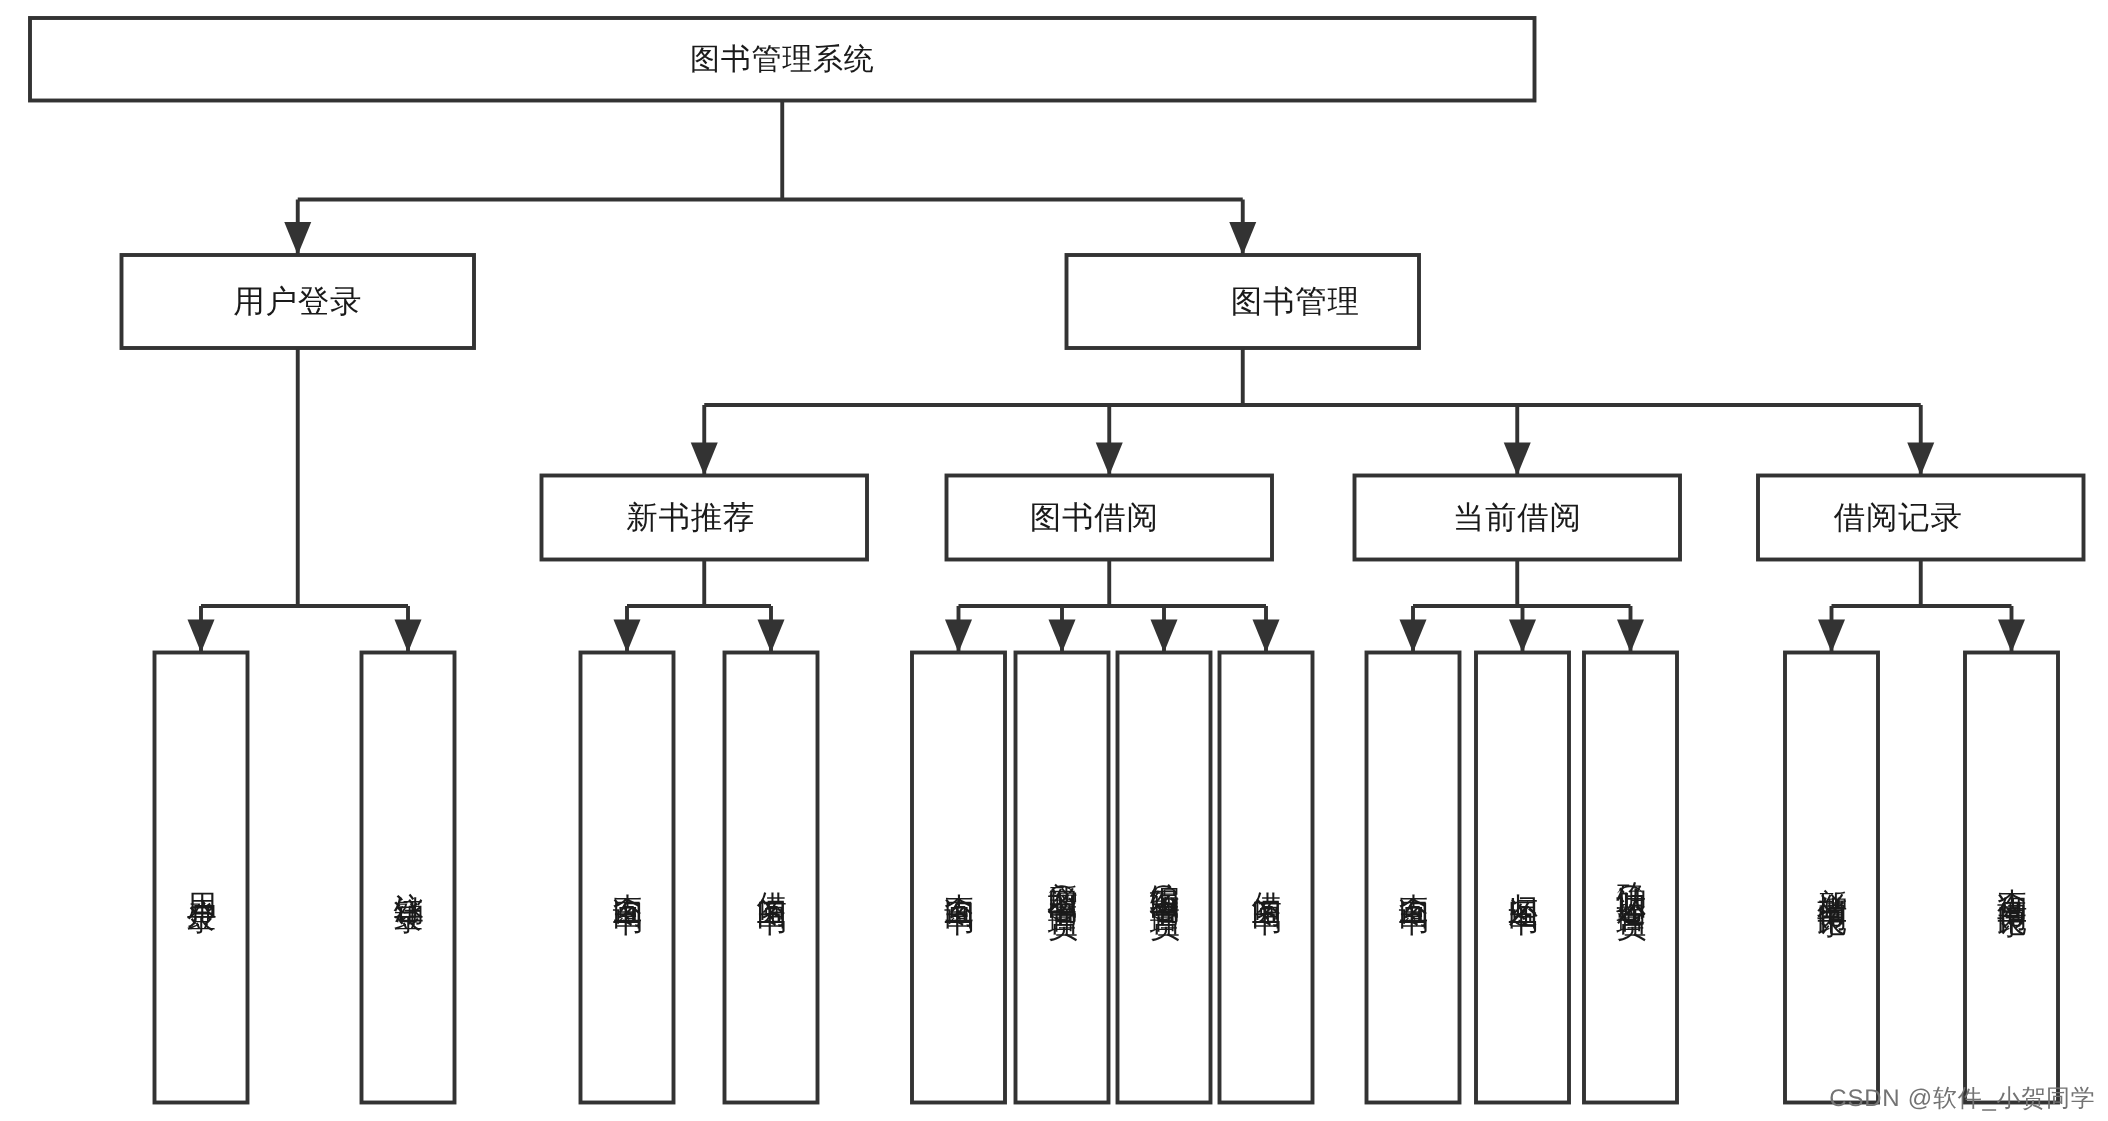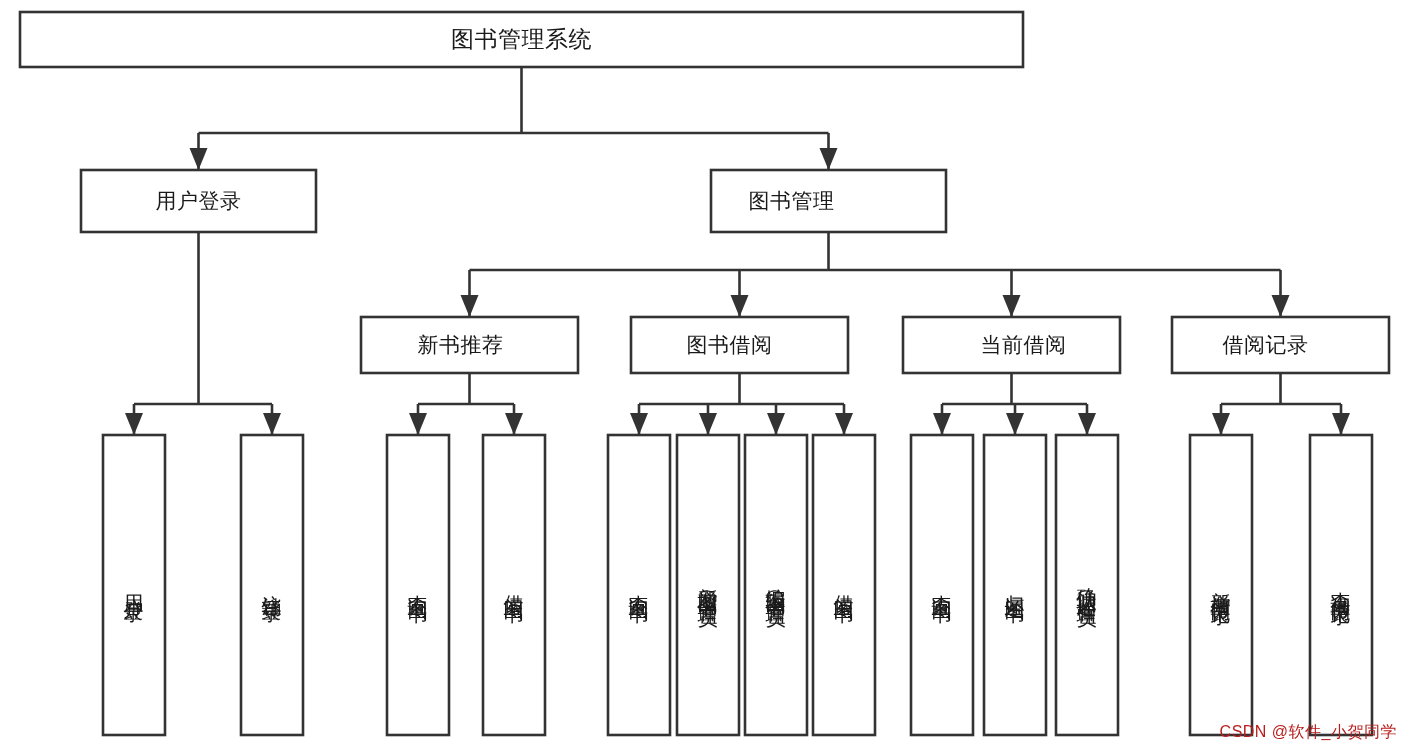--- a/index.html
+++ b/index.html
@@ -58,28 +58,28 @@
     letter-spacing: 0.5px;
   }
   .node-label.vertical {
     writing-mode: vertical-rl;
     text-orientation: upright;
     font-size: 20px;
     letter-spacing: 3px;
     line-height: 1;
   }
   .node-label.root {
-    font-size: 23px;
+    font-size: 20px;
   }
   #watermark {
     position: absolute;
     right: 8px;
     bottom: 4px;
     font-size: 16px;
-    color: #b91c1c;
+    color: #737373;
     font-family: "Liberation Sans", "DejaVu Sans", sans-serif;
     letter-spacing: 0.5px;
     white-space: nowrap;
   }
 </style>
 </head>
 <body>
 
 <div id="diagram-root">
 
@@ -158,24 +158,24 @@
         <rect x="984" y="435" width="62" height="300" class="node-box"></rect>
         <rect x="1056" y="435" width="62" height="300" class="node-box"></rect>
         <rect x="1190" y="435" width="62" height="300" class="node-box"></rect>
         <rect x="1310" y="435" width="62" height="300" class="node-box"></rect>
       </g>
   </svg>
 
   <div id="labels-layer">
       <div class="node-label horizontal root" style="left: 20px; top: 12px; width: 1003px; height: 55px;">图书管理系统</div>
       <div class="node-label horizontal" style="left: 81px; top: 170px; width: 235px; height: 62px;">用户登录</div>
-      <div class="node-label horizontal" style="left: 674px; top: 170px; width: 235px; height: 62px;">图书管理</div>
+      <div class="node-label horizontal" style="left: 746px; top: 170px; width: 235px; height: 62px;">图书管理</div>
       <div class="node-label horizontal" style="left: 361px; top: 317px; width: 199px; height: 56px;">新书推荐</div>
       <div class="node-label horizontal" style="left: 631px; top: 317px; width: 197px; height: 56px;">图书借阅</div>
-      <div class="node-label horizontal" style="left: 903px; top: 317px; width: 217px; height: 56px; padding-left: 12px;">当前借阅</div>
+      <div class="node-label horizontal" style="left: 903px; top: 317px; width: 217px; height: 56px;">当前借阅</div>
       <div class="node-label horizontal" style="left: 1172px; top: 317px; width: 187px; height: 56px;">借阅记录</div>
       <div class="node-label vertical" style="left: 103px; top: 435px; width: 62px; height: 300px;">用户登录</div>
       <div class="node-label vertical" style="left: 241px; top: 435px; width: 62px; height: 300px;">注销登录</div>
       <div class="node-label vertical" style="left: 387px; top: 435px; width: 62px; height: 300px;">查询图书</div>
       <div class="node-label vertical" style="left: 483px; top: 435px; width: 62px; height: 300px;">借阅图书</div>
       <div class="node-label vertical" style="left: 608px; top: 435px; width: 62px; height: 300px;">查询图书</div>
       <div class="node-label vertical" style="left: 677px; top: 435px; width: 62px; height: 300px;">新增图书（管理员）</div>
       <div class="node-label vertical" style="left: 745px; top: 435px; width: 62px; height: 300px;">编辑图书（管理员）</div>
       <div class="node-label vertical" style="left: 813px; top: 435px; width: 62px; height: 300px;">借阅图书</div>
       <div class="node-label vertical" style="left: 911px; top: 435px; width: 62px; height: 300px;">查询图书</div>

